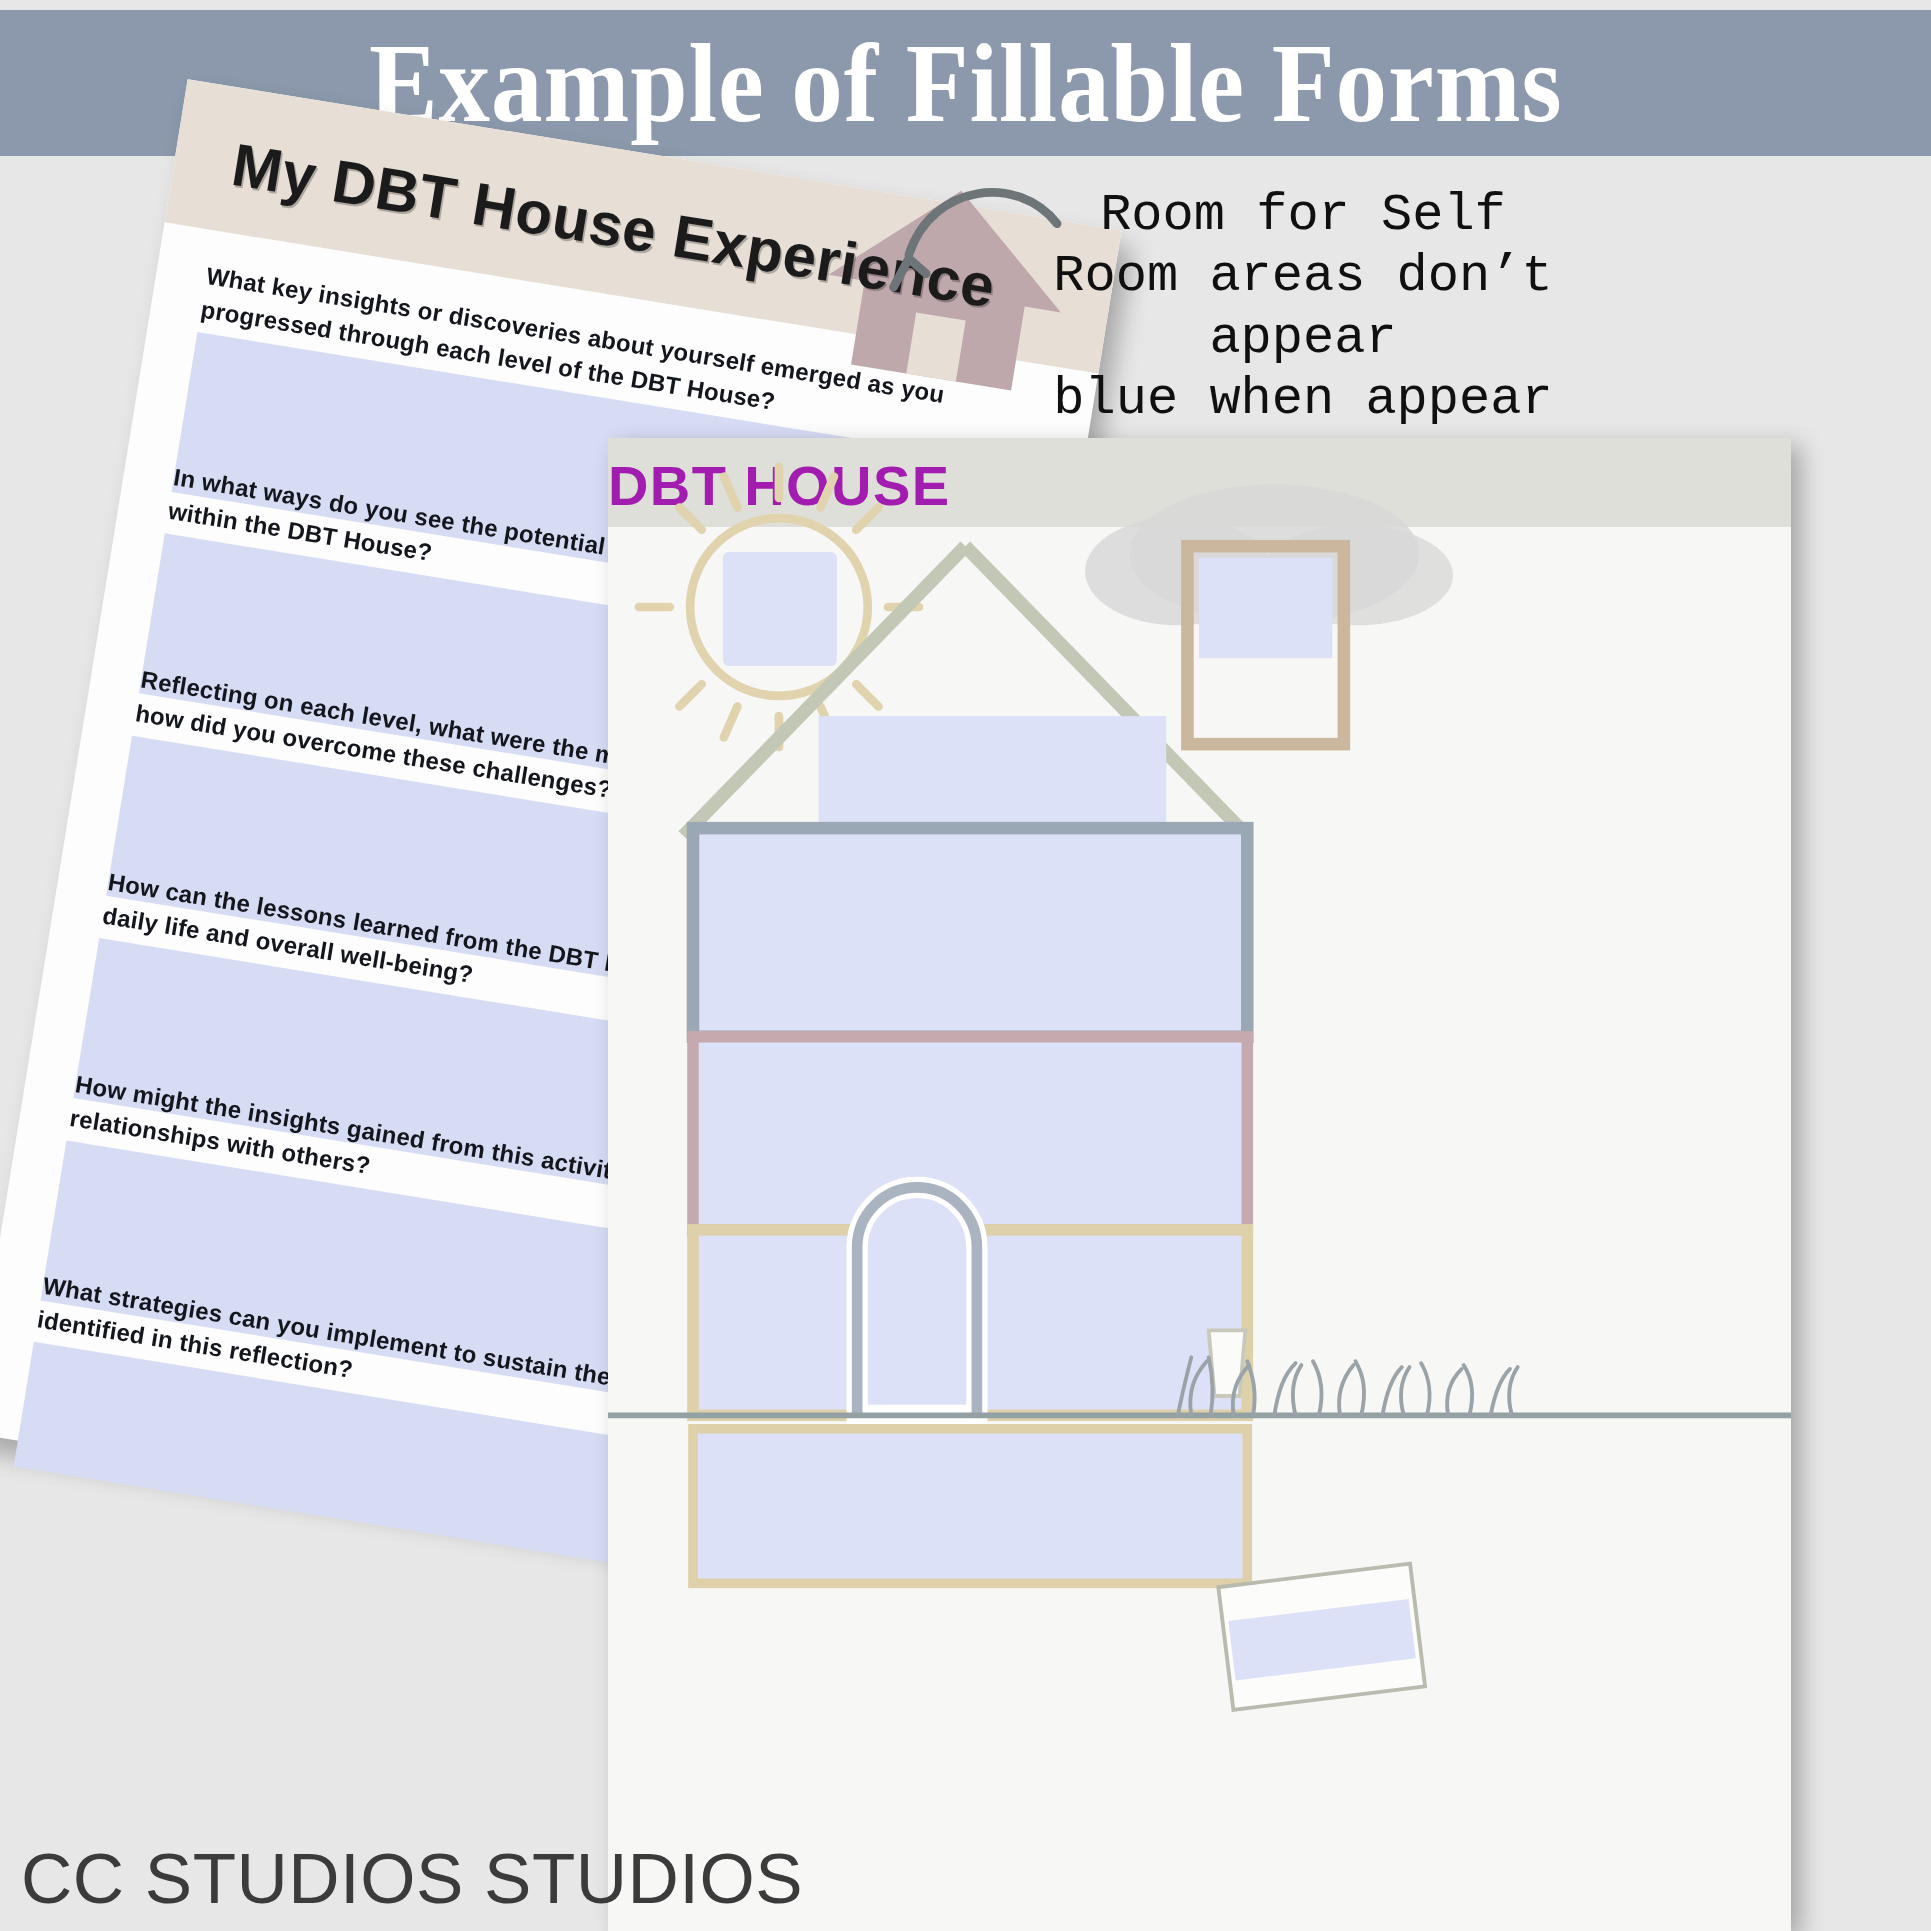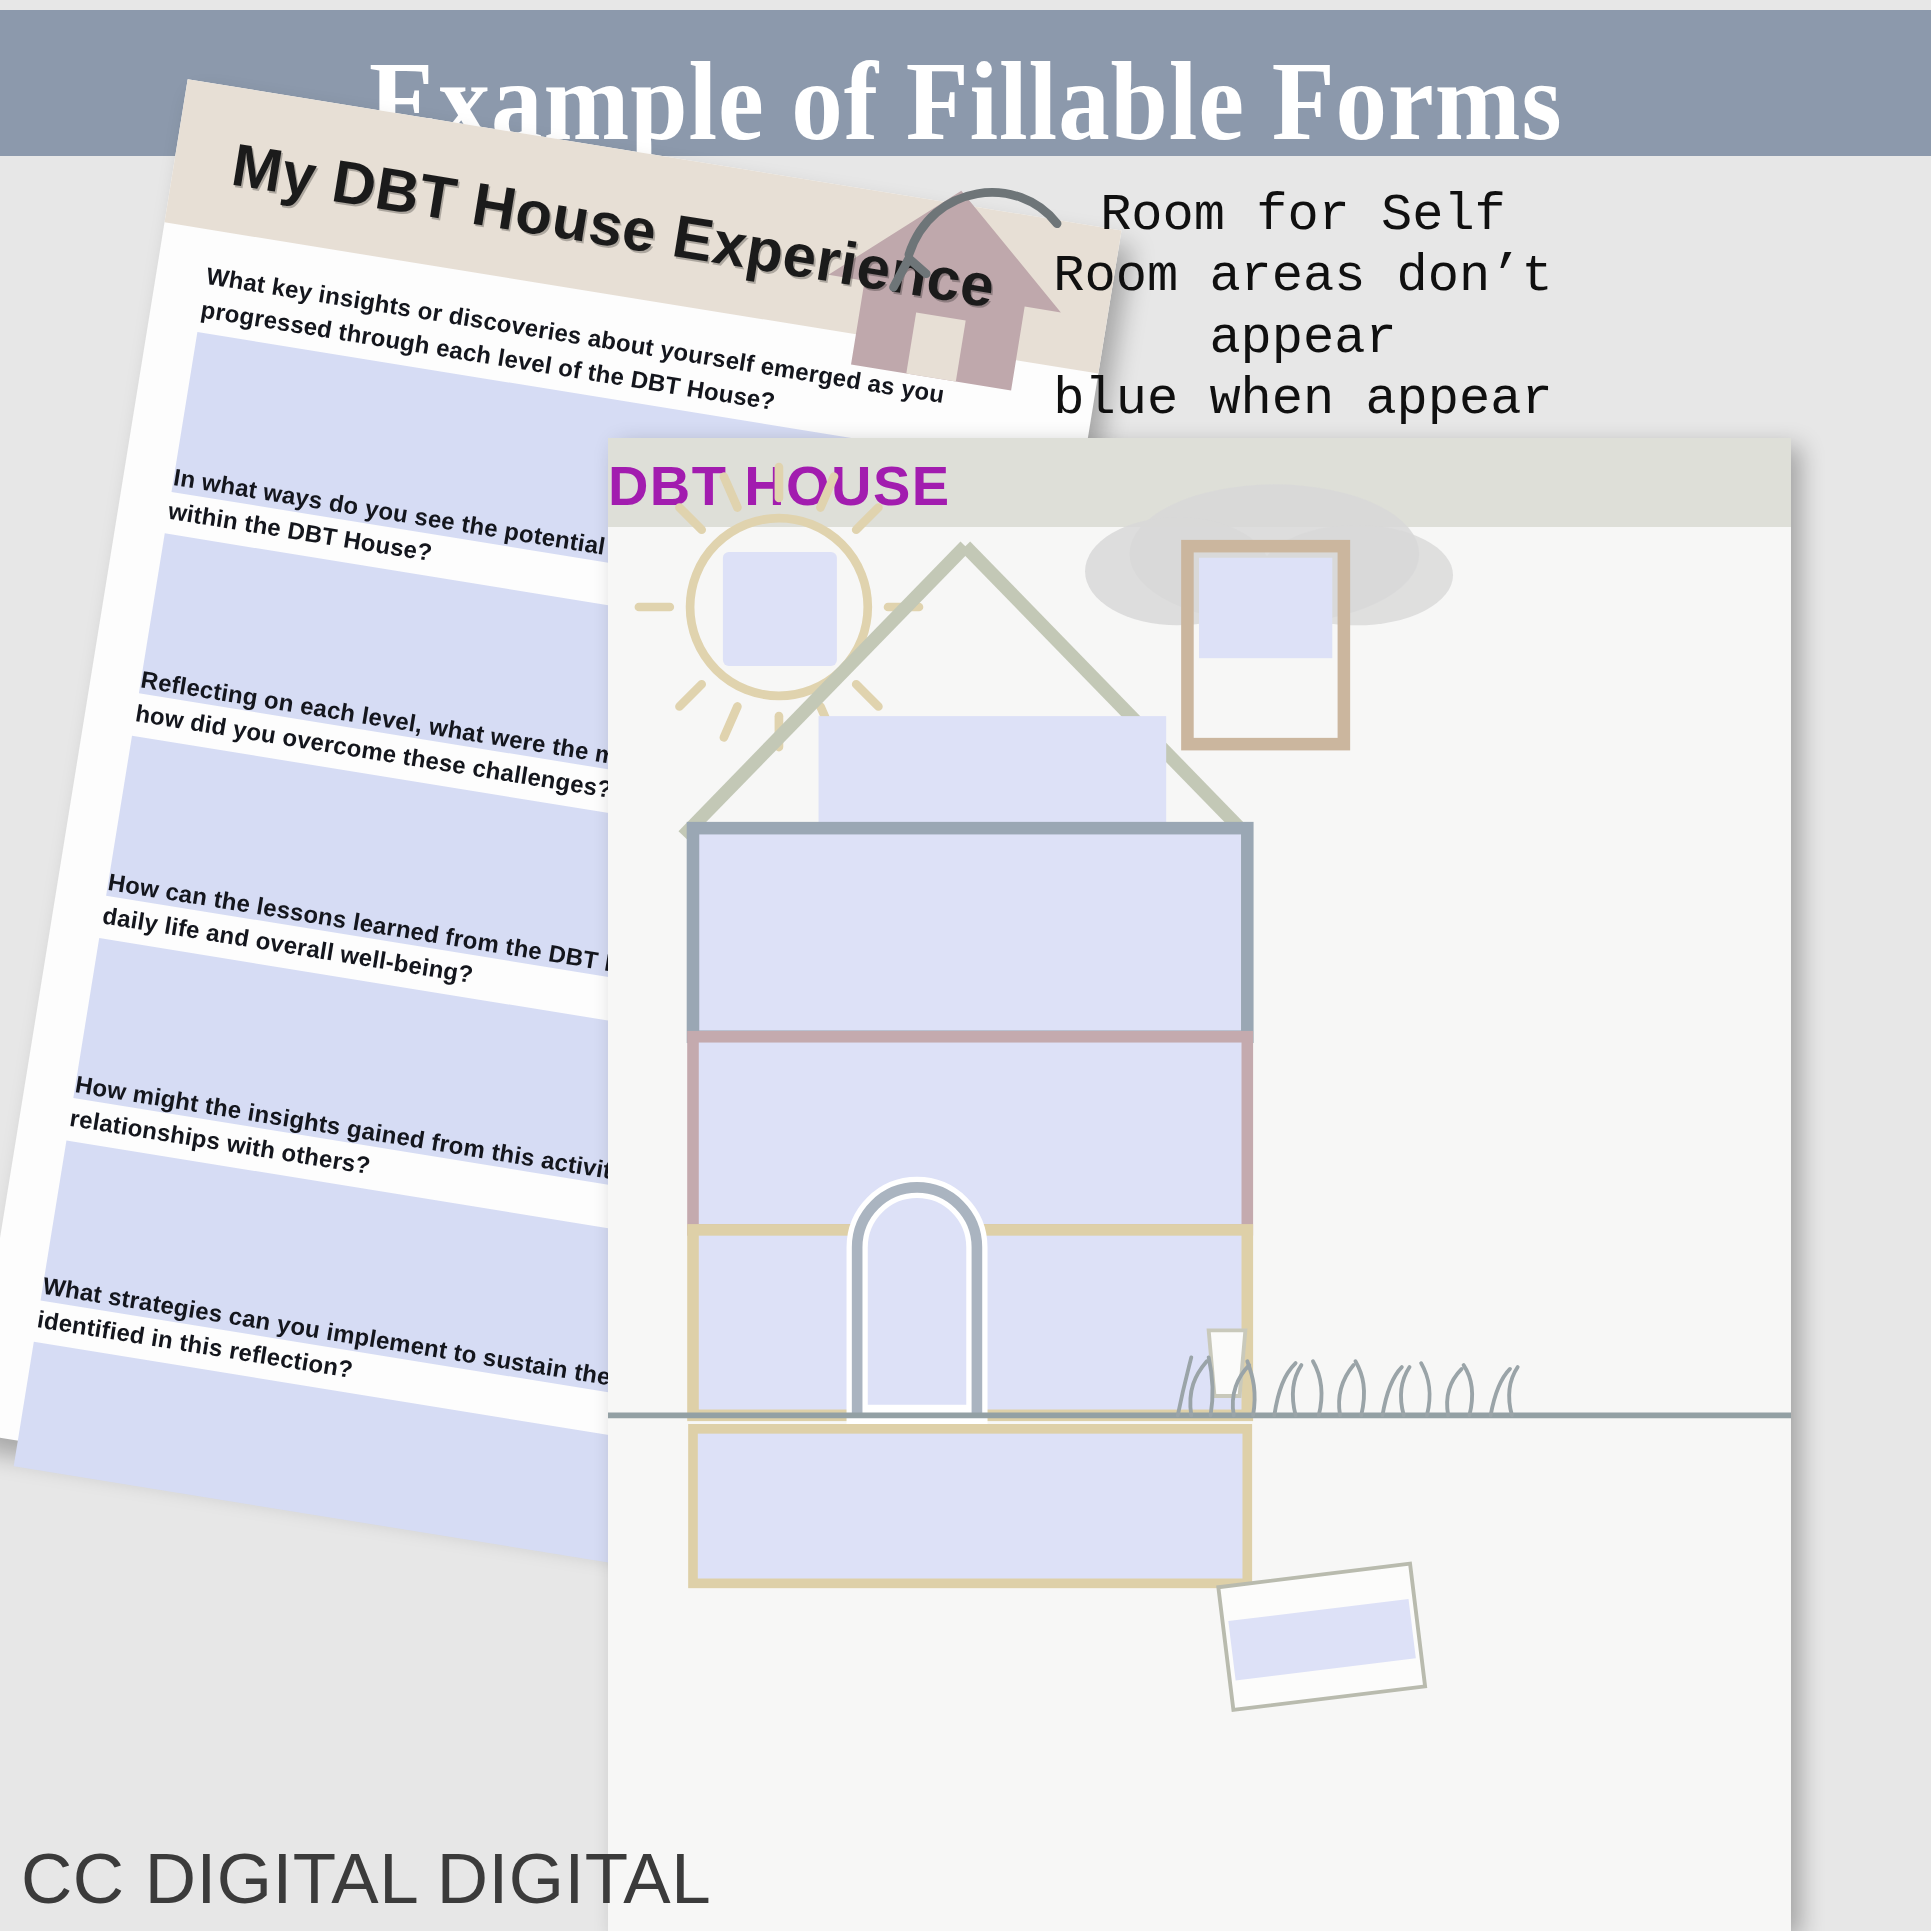--- a/index.html
+++ b/index.html
@@ -5,21 +5,21 @@
   html,body{margin:0;padding:0;}
   body{
     width:1931px;height:1931px;overflow:hidden;position:relative;
     background:#e7e7e7;
     font-family:"Liberation Sans", sans-serif;
   }
   
   #banner{
     position:absolute;left:0;top:9.7px;width:1931px;height:147px;
     background:#8c99ac;
-    display:flex;align-items:flex-end;justify-content:center;
+    display:flex;align-items:center;justify-content:center;
   }
   #banner-title{
     font-family:"Liberation Serif", serif;
     font-weight:bold;color:#ffffff;font-size:112px;letter-spacing:1px;
     line-height:1;white-space:nowrap;
     transform:scaleX(.92);
   }
 
   
   #stage{position:absolute;left:0;top:156px;width:1931px;height:1775px;background:#e7e7e7;}
@@ -219,16 +219,16 @@
         <path d="M824 1012 C818 990 822 974 830 962"></path>
         <path d="M848 1012 C854 988 850 972 842 958"></path>
         <path d="M870 1012 C866 990 874 974 884 964"></path>
         <path d="M892 1012 C898 988 894 972 886 960"></path>
         <path d="M914 1012 C918 990 924 974 934 964"></path>
         <path d="M936 1012 C930 990 934 974 942 962"></path>
       </g>
     </svg>
   </div>
 
-  <div id="watermark">CC DIGITAL DIGITAL</div>
+  <div id="watermark">CC STUDIOS STUDIOS</div>
 
 </div>
 
 
 </body></html>

